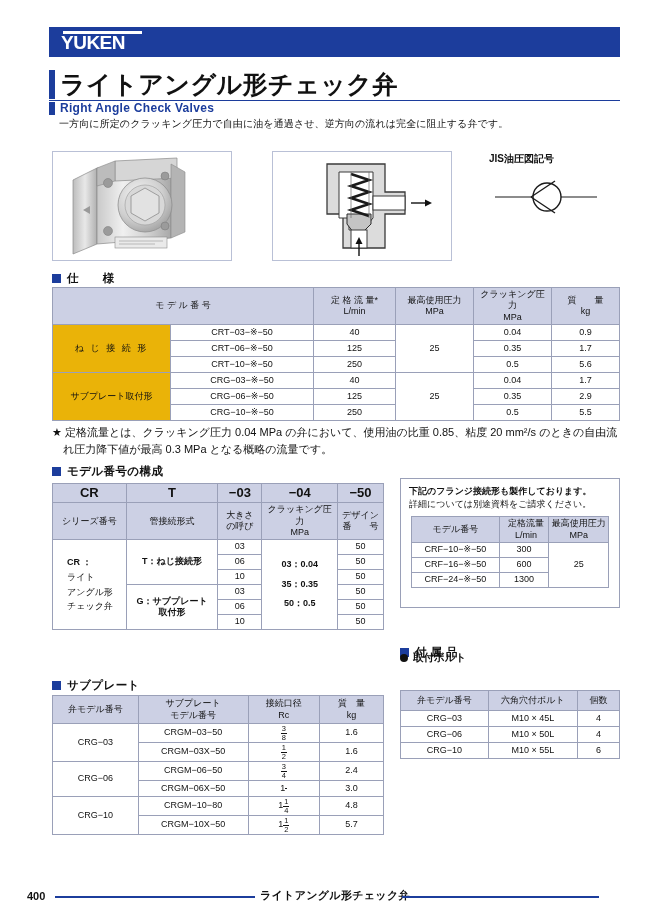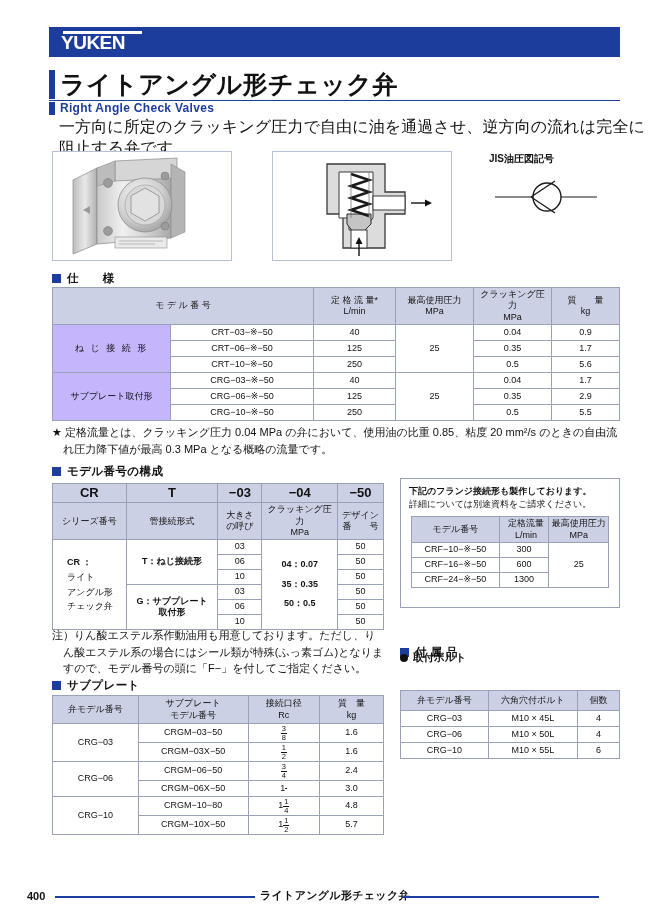--- a/index.html
+++ b/index.html
@@ -50,21 +50,21 @@
     width: 6px; height: 13px; background: #1c3d9c;
   }
   .title-en {
     position: absolute; left: 60px; top: 101px;
     font-size: 12px; font-weight: bold;
     color: #1c3d9c;
     letter-spacing: 0.3px;
   }
   .lead-text {
     position: absolute; left: 59px; top: 117px;
-    font-size: 16px; color: #111;
+    font-size: 10px; color: #111;
     letter-spacing: 0.1px;
   }
 
   
   .fig-box {
     position: absolute;
     border: 1px solid #b9c0d6;
     background: #ffffff;
   }
   #fig-photo { left: 52px; top: 151px; width: 180px; height: 110px; }
@@ -106,21 +106,21 @@
   }
   table.tbl td, table.tbl th {
     border: 0.8px solid #9aa0b8;
     text-align: center;
     vertical-align: middle;
     font-weight: normal;
     padding: 1px 2px;
     line-height: 1.25;
   }
   .hdr { background: #ccd0e4; }
-  .grp { background: #c4b5fd; }
+  .grp { background: #eab308; }
   .top-rule td { border-top: 2px solid #2a2f45; }
   .bot-rule td { border-bottom: 2px solid #2a2f45; }
   .hdr-bot td, .hdr-bot th { border-bottom: 1.6px solid #2a2f45; }
   .thin td { border-color: #b8bcca; }
   .dotted-r { border-right: 1px dotted #555 !important; }
   .b { font-weight: bold; margin-top: 44px; }
 
   
   #spec-table { left: 52px; top: 287px; width: 568px; }
   #spec-table td { height: 16px; }
@@ -392,21 +392,21 @@
         <span class="b">CR ：</span><br>
         <span>ライト</span><br>
         <span>アングル形</span><br>
         <span>チェック弁</span>
       </td>
       <td rowspan="3">
         <span class="b">T：ねじ接続形</span>
       </td>
       <td class="b">03</td>
       <td rowspan="6" style="line-height:2.2;">
-        <span class="b">04：0.07</span><br>
+        <span class="b">03：0.04</span><br>
         <span class="b">35：0.35</span><br>
         <span class="b">50：0.5</span>
       </td>
       <td class="b">50</td>
     </tr>
     <tr>
       <td class="b">06</td>
       <td class="b">50</td>
     </tr>
     <tr>
@@ -425,23 +425,20 @@
       <td class="b">06</td>
       <td class="b">50</td>
     </tr>
     <tr class="bot-rule">
       <td class="b">10</td>
       <td class="b">50</td>
     </tr>
   </tbody>
     </table>
 
-  <div class="note" style="left:52px; top:627px; width:332px;">
-    <span class="hang">注）りん酸エステル系作動油用も用意しております。ただし、りん酸エステル系の場合にはシール類が特殊(ふっ素ゴム)となりますので、モデル番号の頭に「F−」を付してご指定ください。</span>
-  </div>
 
   <div class="flange-box"></div>
   <div class="flange-note">
     <span class="b">下記のフランジ接続形も製作しております。</span><br>
     <span>詳細については別途資料をご請求ください。</span>
   </div>
 
   <table class="tbl" id="flange-table">
     <tbody>
         <tr class="hdr hdr-bot top-rule">

